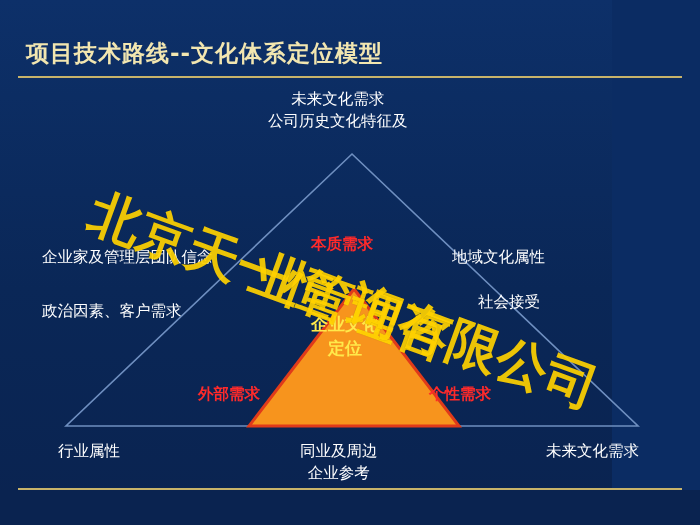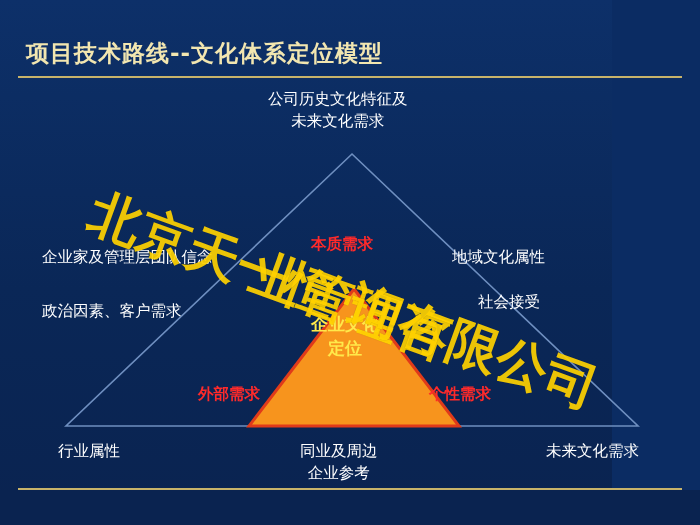--- a/index.html
+++ b/index.html
@@ -147,22 +147,22 @@
     </svg>
   </div>
 
   <div class="inner-tri">
     <svg width="216" height="144" viewBox="0 0 216 144">
       <polygon points="108,3 213,140 3,140" fill="#f7941d" stroke="#e03a1a" stroke-width="3"></polygon>
     </svg>
   </div>
 
   <div class="lbl center" id="label-top">
+    <div>未来文化需求</div>
     <div>公司历史文化特征及</div>
-    <div>未来文化需求</div>
   </div>
 
   <div class="lbl red" id="label-essential">本质需求</div>
 
   <div class="lbl" id="label-left-a">企业家及管理层团队信念</div>
   <div class="lbl" id="label-left-b">政治因素、客户需求</div>
 
   <div class="lbl" id="label-right-a">地域文化属性</div>
   <div class="lbl" id="label-right-b">社会接受</div>
 

